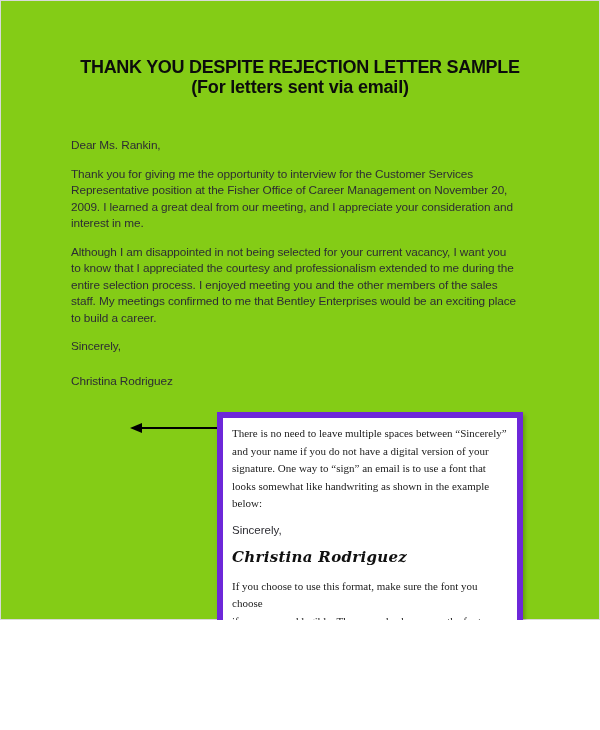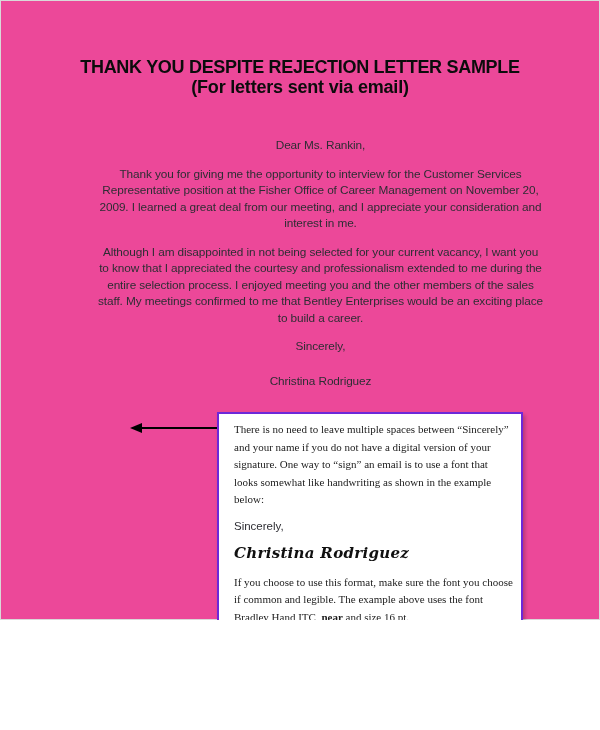--- a/index.html
+++ b/index.html
@@ -1,20 +1,20 @@
 <!DOCTYPE html>
 <html><head>
 <meta charset="utf-8">
 <style>
   html, body { margin: 0; padding: 0; background: #fff; }
   .page {
     position: relative;
     width: 600px;
     height: 620px;
-    background: #ec4899;
+    background: #84cc16;
     box-shadow: inset 0 0 0 1px #d9d9d9;
     overflow: hidden;
     font-family: "Liberation Sans", sans-serif;
   }
   .doc-header { text-align: center; }
   .doc-title {
     margin: 56px 0 0 0;
     font-family: "Liberation Sans", sans-serif;
     font-weight: 700;
     font-size: 18px;
@@ -30,21 +30,20 @@
     letter-spacing: -0.2px;
     color: #0c0c0c;
   }
   .letter {
     margin: 41px 28px 0 71px;
     width: 499px;
     font-size: 11.8px;
     line-height: 16.5px;
     letter-spacing: -0.1px;
     color: #2d2d33;
-    text-align: center;
   }
   .letter p { margin: 0; }
   .salutation { margin: 0; }
   .para { white-space: pre-line; margin-top: 12px !important; }
   .closing { margin-top: 12px !important; }
   .sig { margin-top: 18px !important; }
 
   .arrow {
     position: absolute;
     left: 130px;
@@ -68,23 +67,23 @@
   }
 
   .callout {
     position: absolute;
     left: 217px;
     top: 412px;
     width: 306px;
     min-height: 218px;
     box-sizing: border-box;
     background: #ffffff;
-    border: 2px solid #6d28d9;
+    border: 6px solid #6d28d9;
     box-shadow: 2px 3px 4px rgba(0,0,0,0.25);
-    padding: 7px 7px 9px 15px;
+    padding: 7px 7px 9px 9px;
   }
   .note {
     margin: 0;
     font-family: "Liberation Serif", serif;
     font-size: 11px;
     line-height: 17.5px;
     color: #1b1b1b;
     white-space: pre-line;
   }
   .note-closing {

